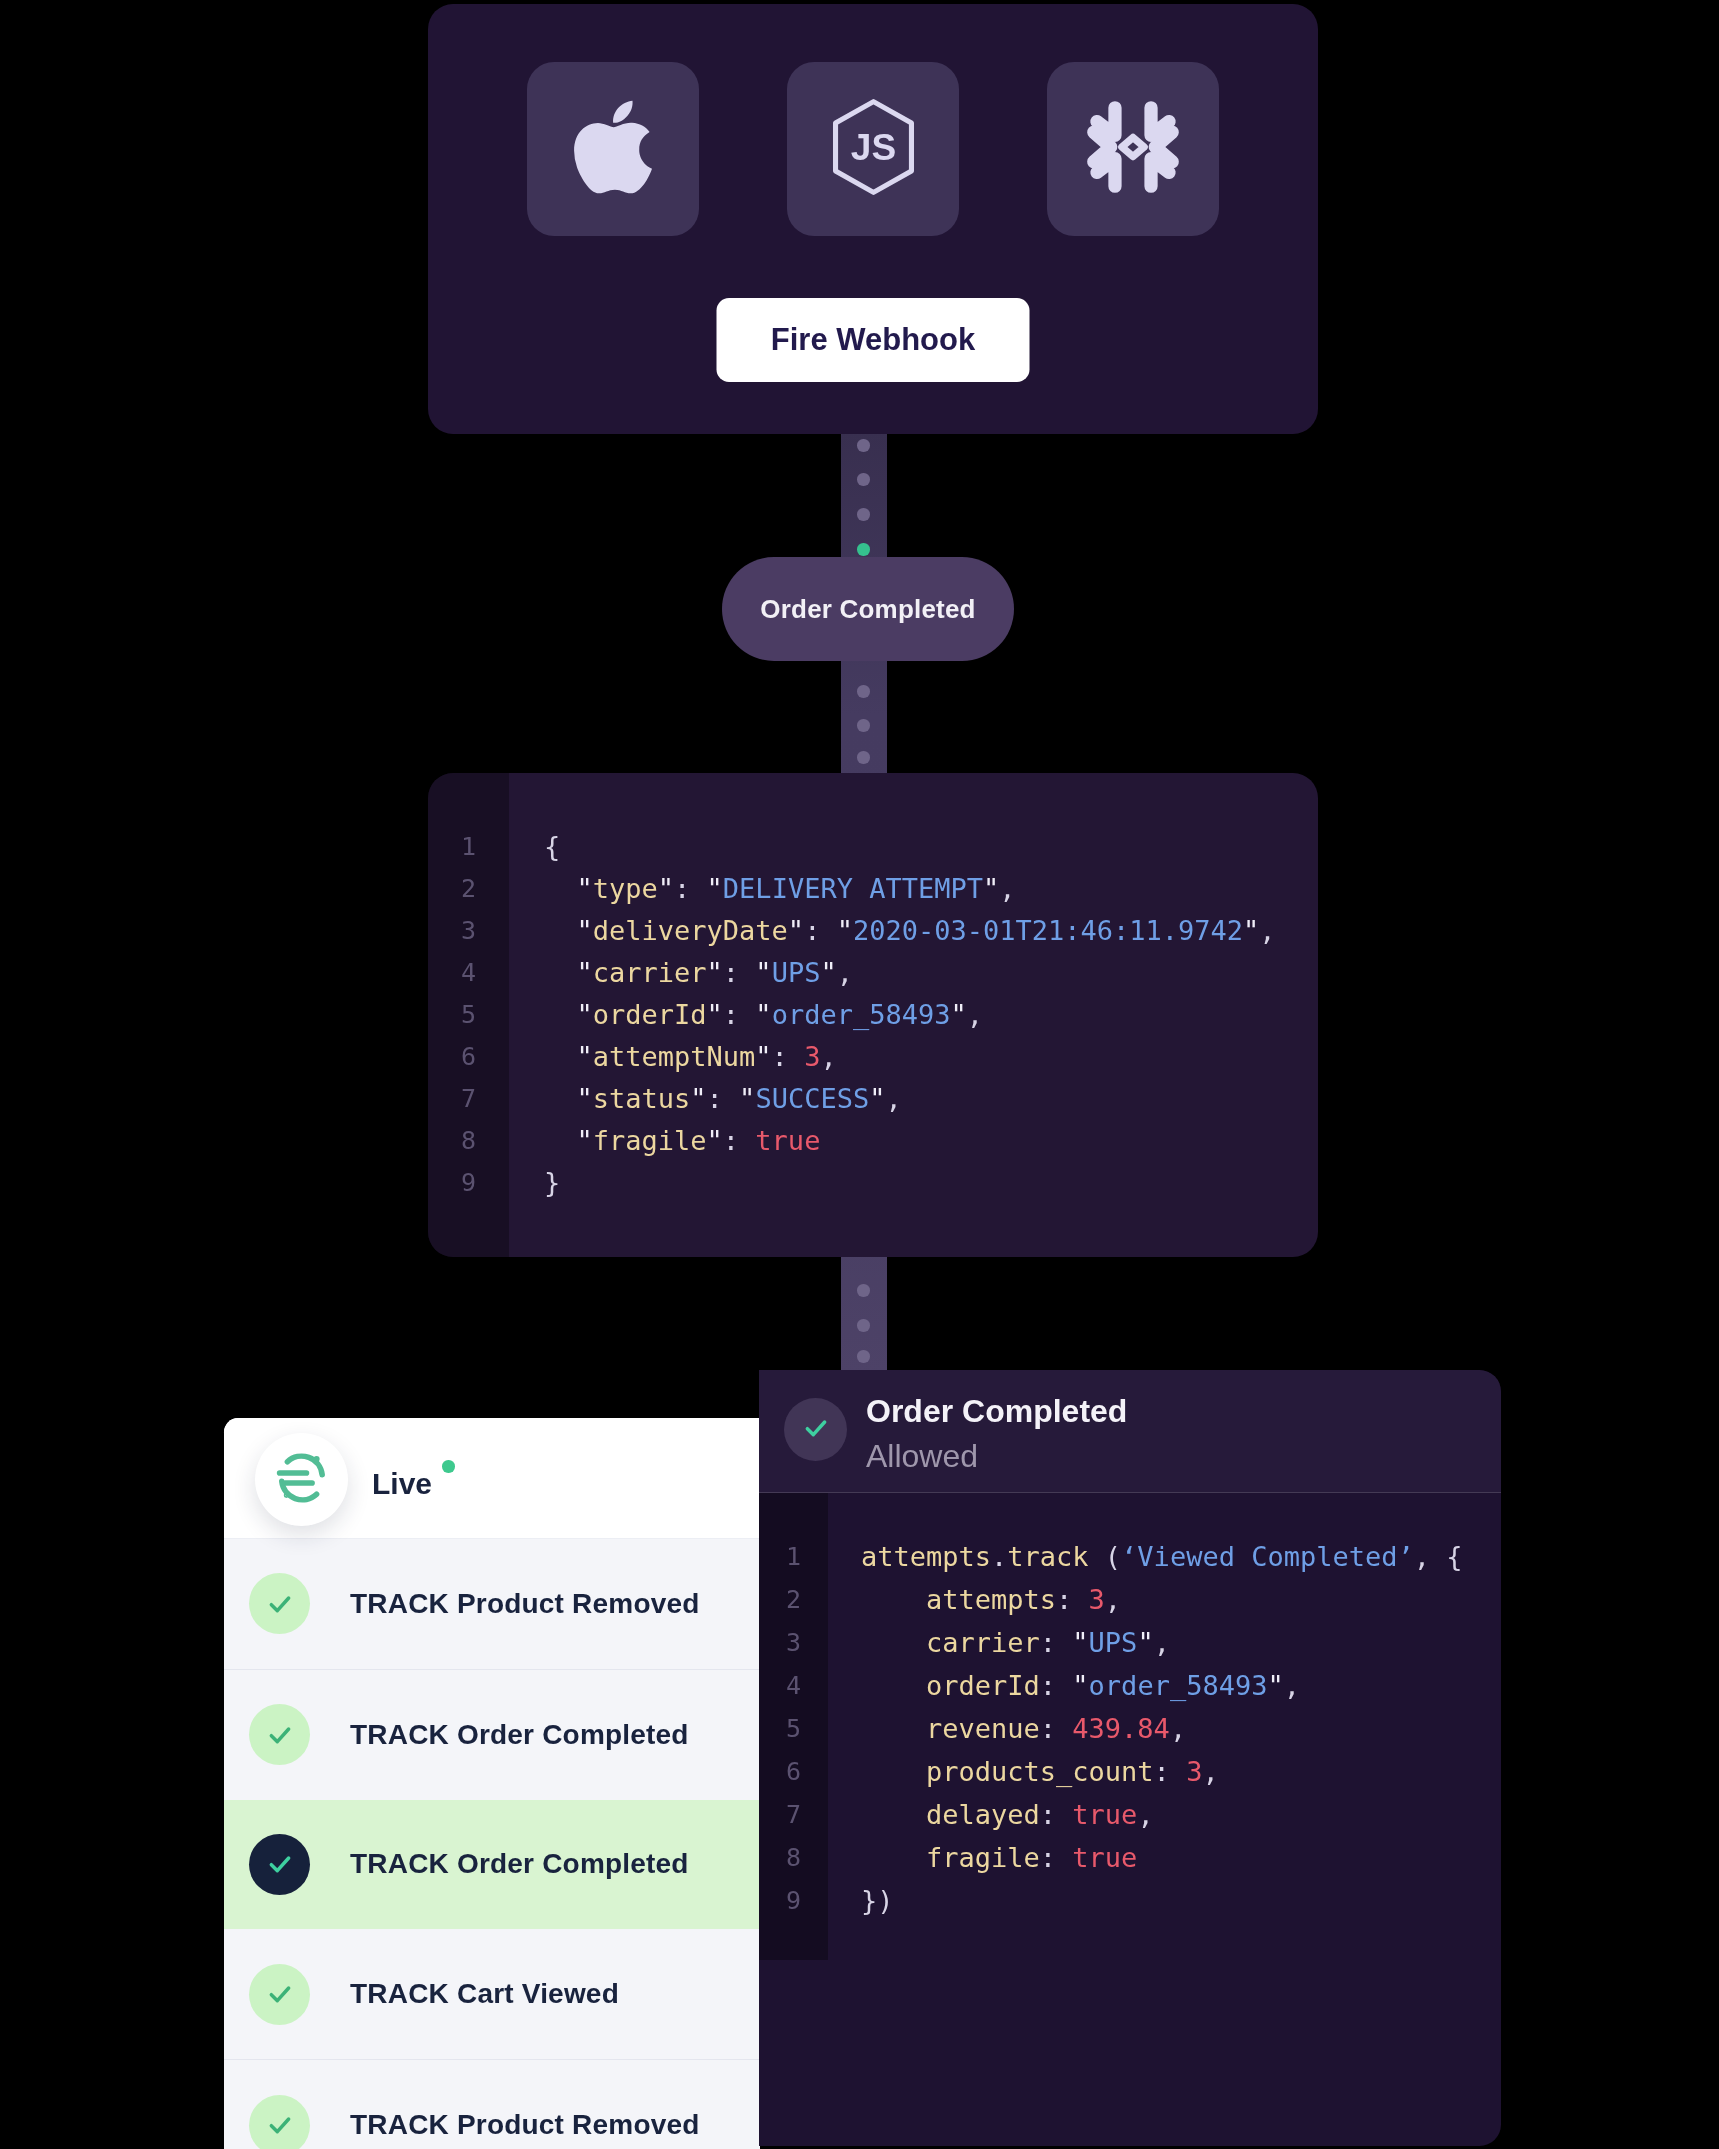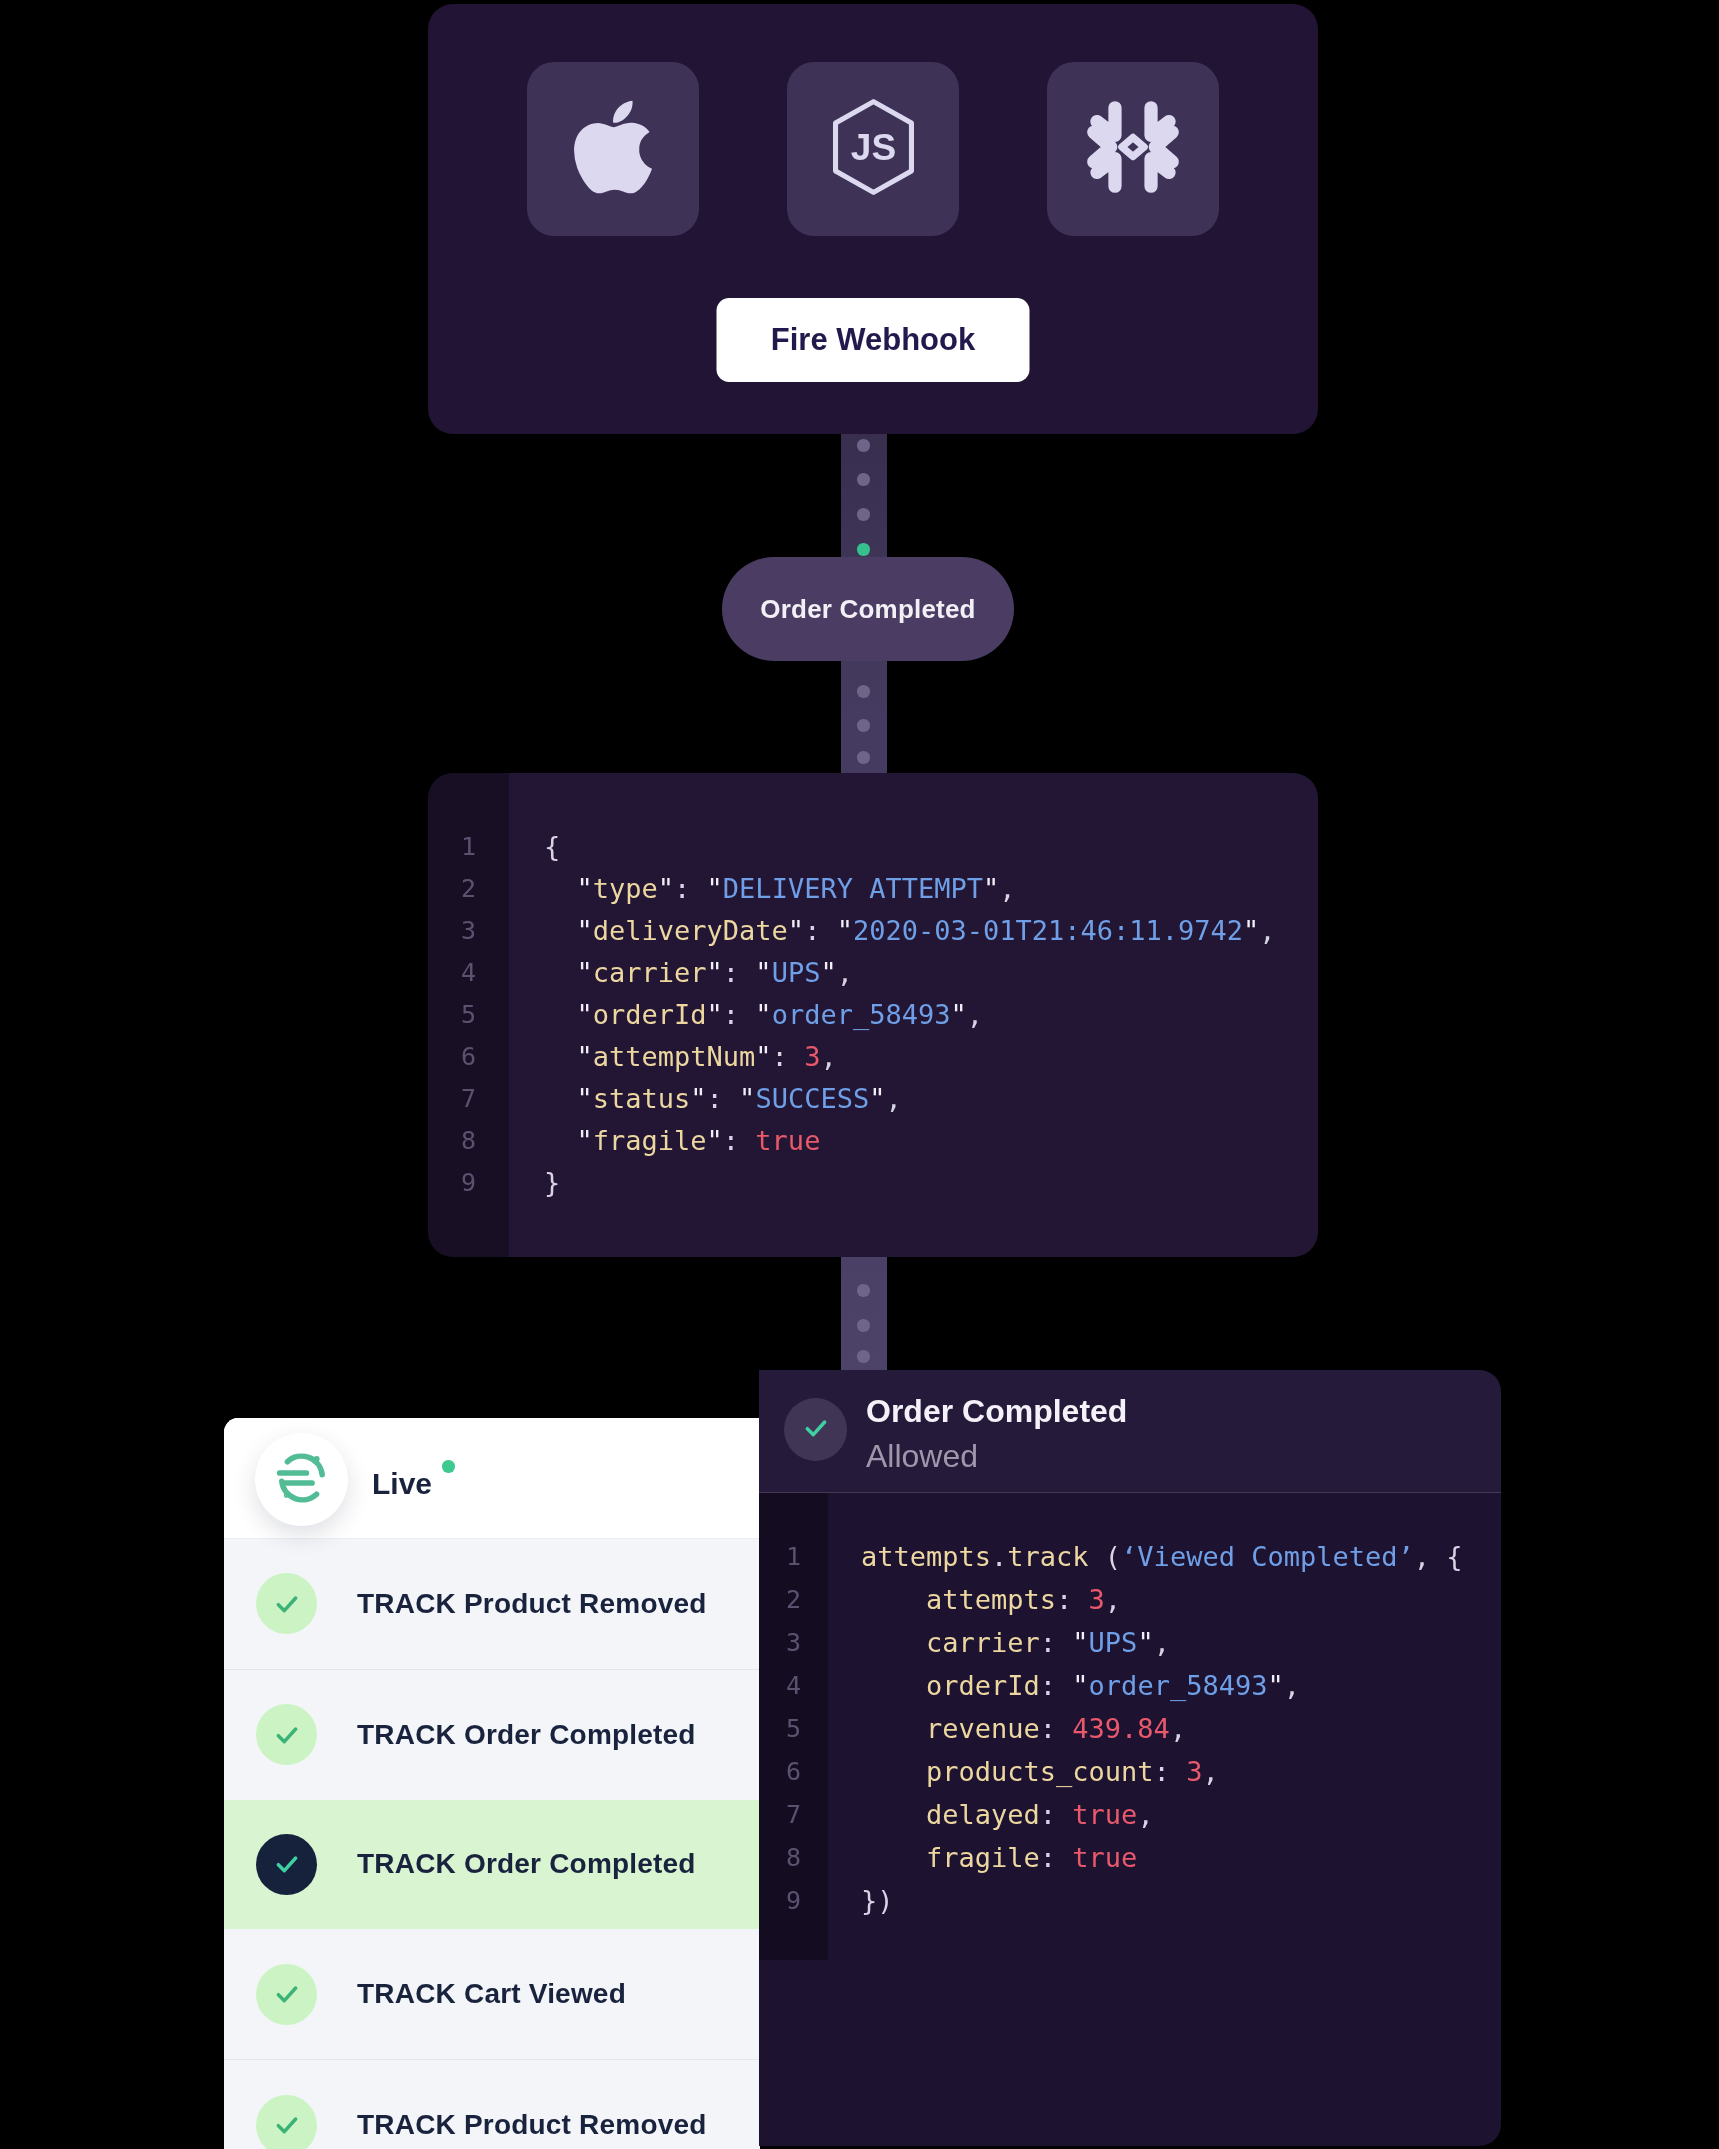--- a/index.html
+++ b/index.html
@@ -57,21 +57,21 @@
 
   
   .left-panel{position:absolute;left:224px;top:1370px;width:536px;height:772px;
     background:var(--list-bg);border-radius:14.3px 0 0 14.3px;z-index:2;overflow:hidden;margin-top:48px;}
   .lp-header{position:relative;height:121px;background:#fff;border-bottom:0.9px solid #ECEEF4;}
   .logo-circle{position:absolute;left:31px;top:15px;width:93px;height:93px;border-radius:50%;
     background:#fff;box-shadow:0 9px 23px rgba(25,35,62,.14);display:flex;align-items:center;justify-content:center;}
   .lp-title{position:absolute;left:148px;top:49px;font-size:30px;font-weight:700;color:var(--navy-text);}
   .lp-dot{position:absolute;left:218px;top:42px;width:12.5px;height:12.5px;border-radius:50%;background:var(--status-green);}
   .rows{display:flex;flex-direction:column;height:651px;}
-  .row{flex:1;display:flex;align-items:center;padding-left:32px;gap:40px;}
+  .row{flex:1;display:flex;align-items:center;padding-left:25px;gap:40px;}
   .row + .row{border-top:1.8px solid var(--list-divider);}
   .row.sel{background:var(--selected-row-bg);border-top:none;}
   .row.sel + .row{border-top:none;}
   .row-check{width:61px;height:61px;border-radius:50%;background:var(--light-check-bg);
     color:var(--check-green);display:flex;align-items:center;justify-content:center;flex:0 0 auto;}
   .row-check svg{width:32px;height:32px;}
   .row.sel .row-check{background:var(--selected-circle-bg);color:var(--teal-check);}
   .row-label{font-size:28px;font-weight:700;color:var(--navy-text);letter-spacing:0.2px;}
 
   .right-panel{position:absolute;left:759px;top:1370px;width:742px;height:776px;

